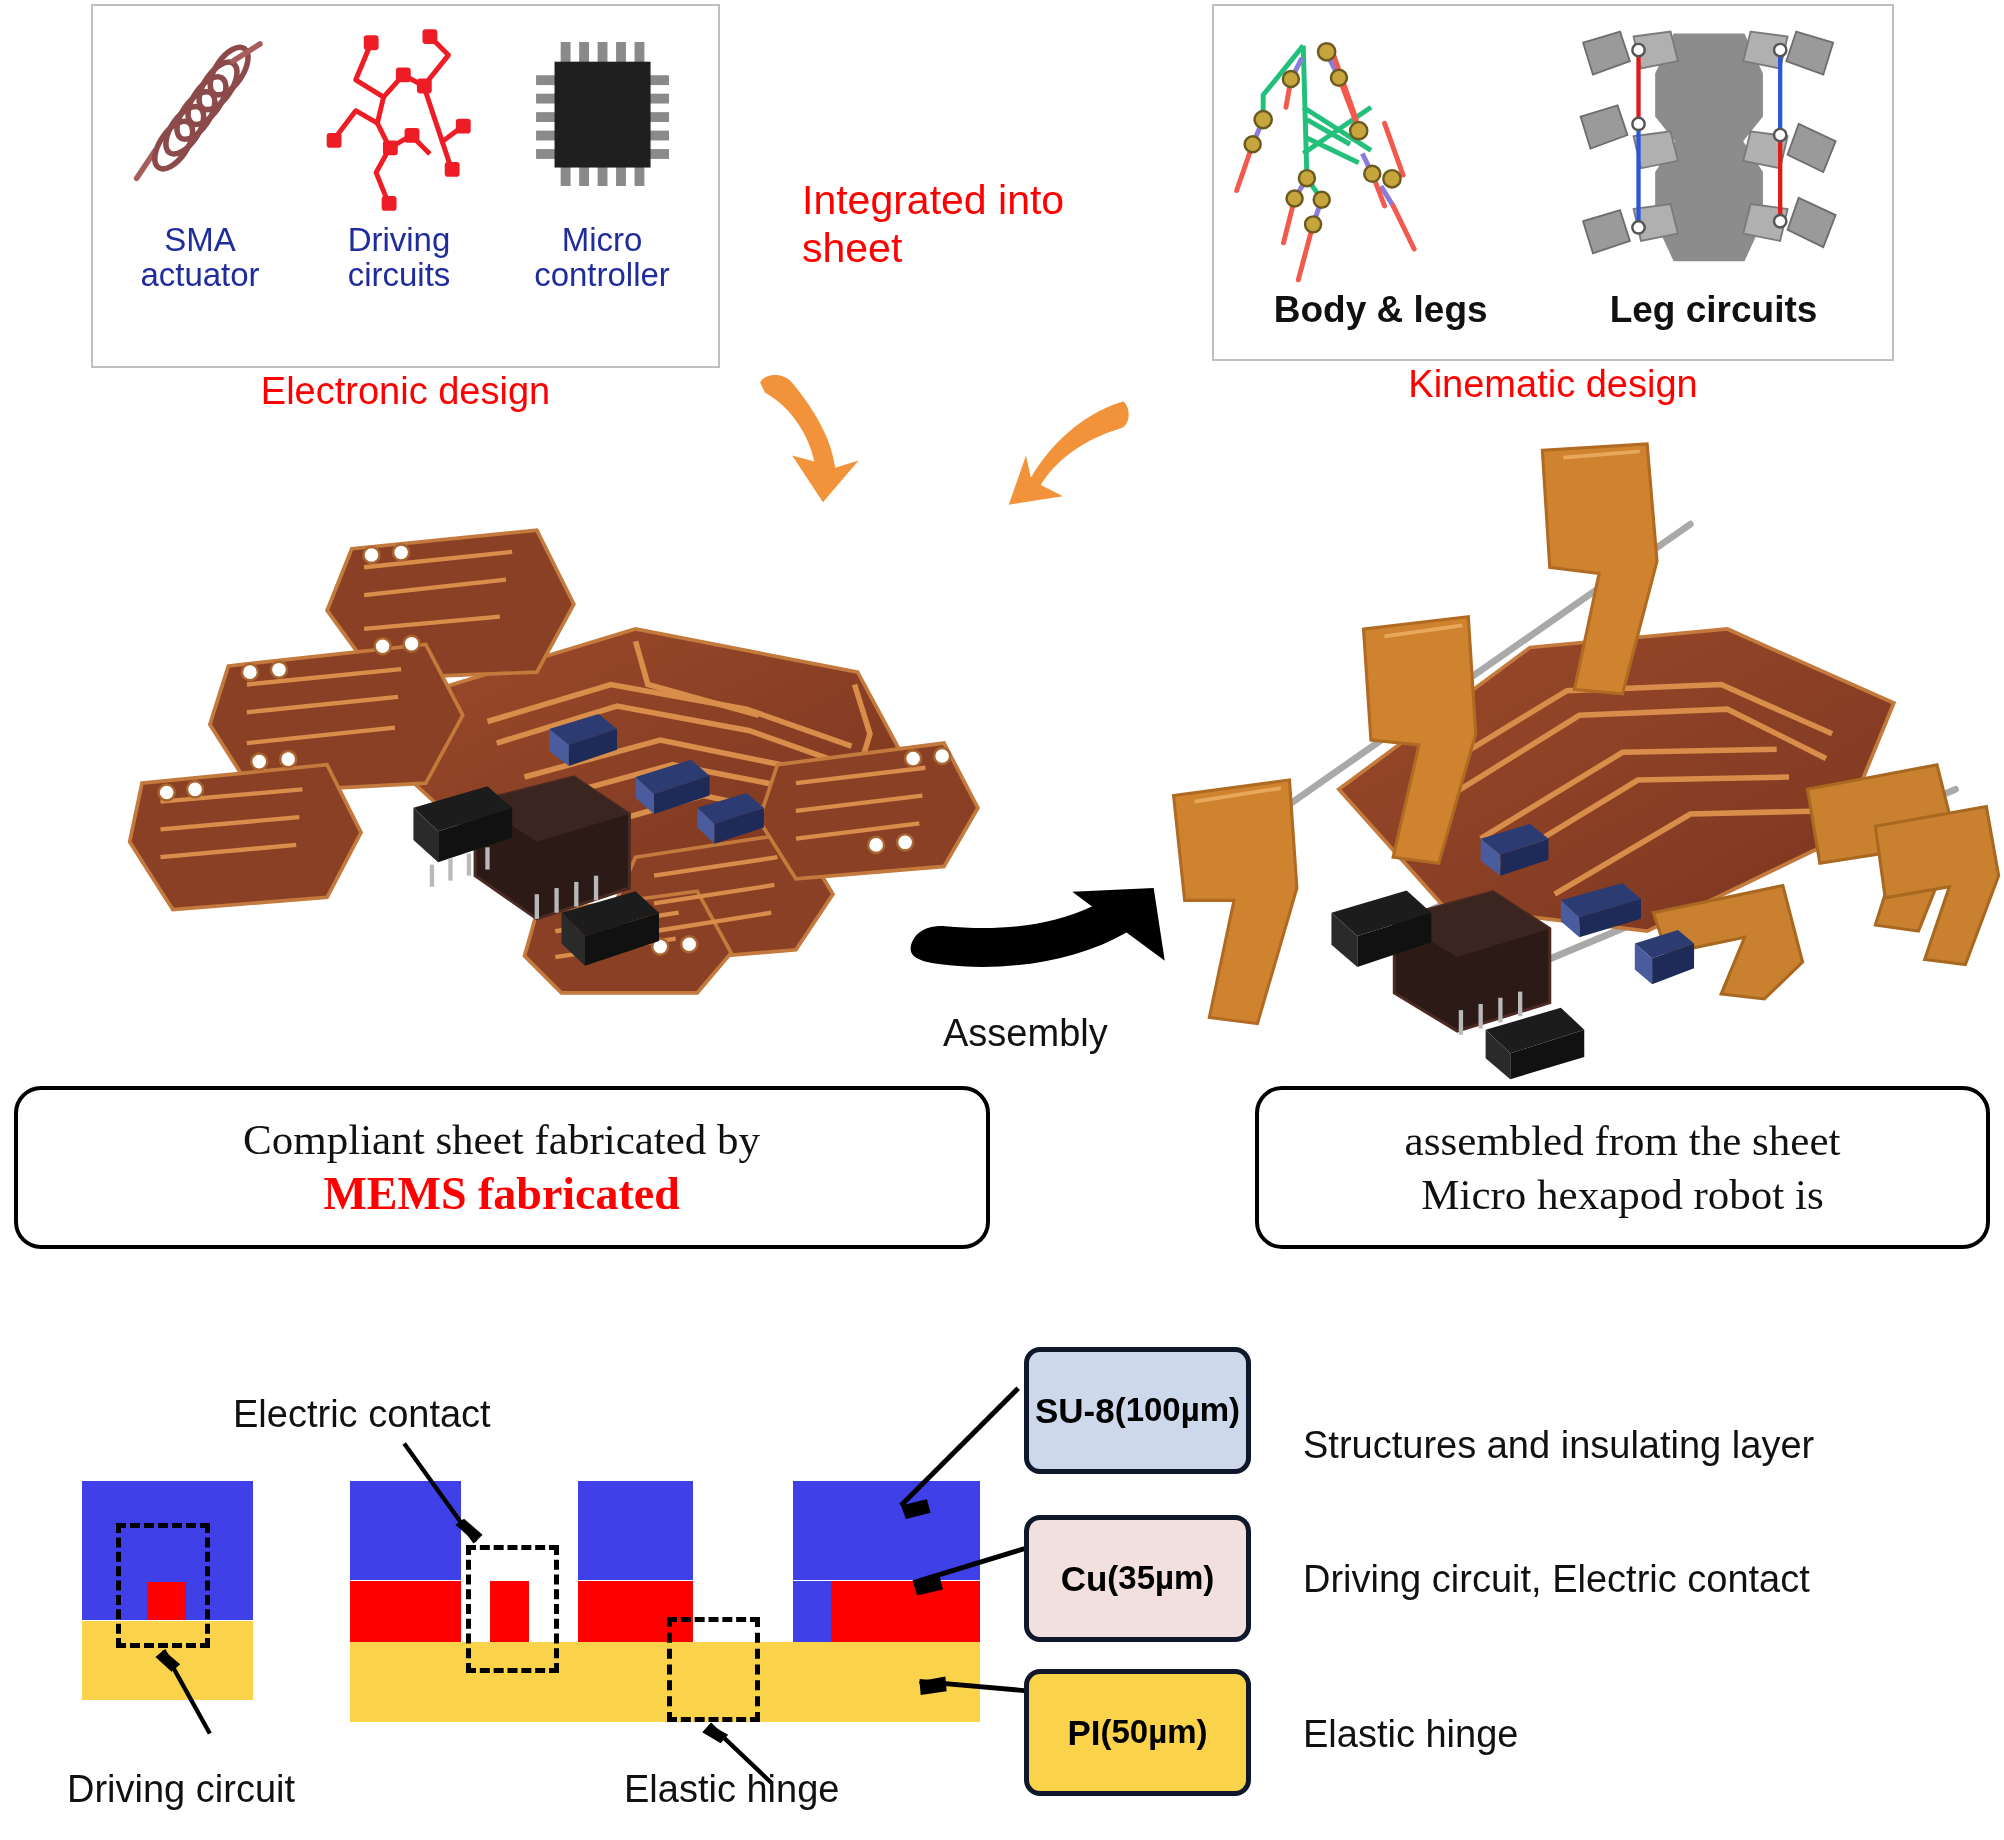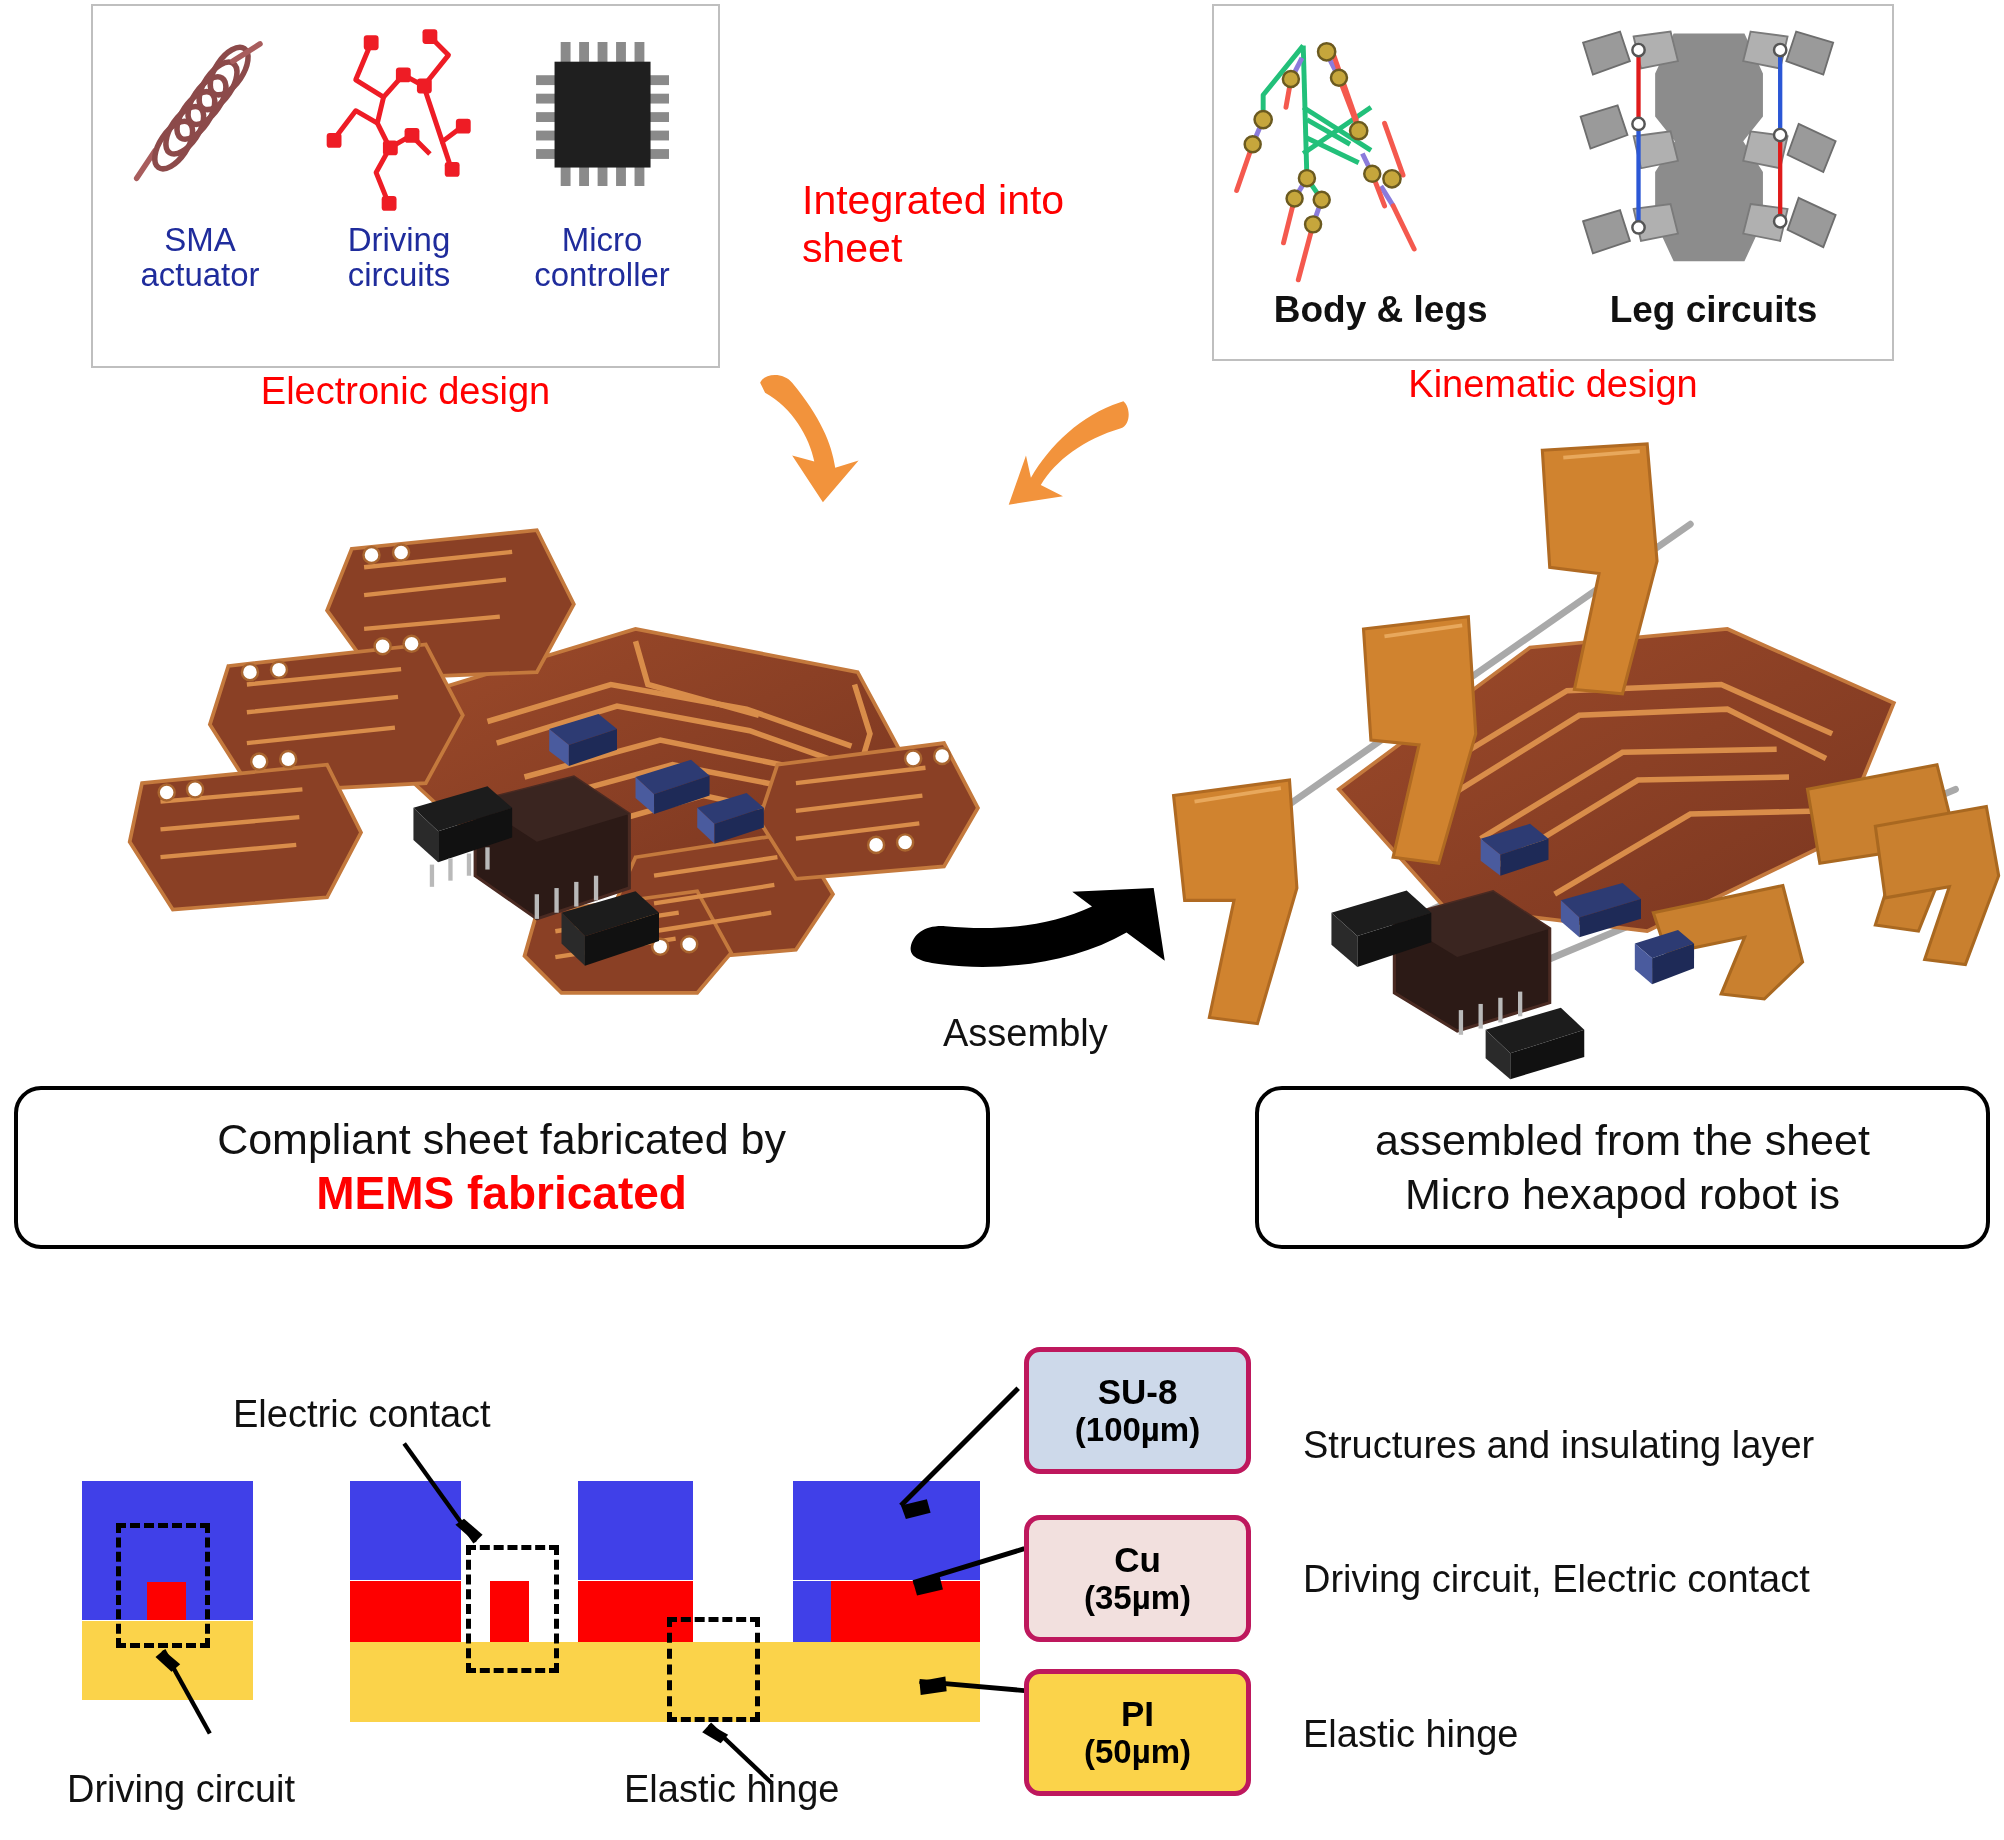--- a/index.html
+++ b/index.html
@@ -16,35 +16,35 @@
 
   
   .integrated{position:absolute;color:#ff0000;font-size:41px;line-height:1.18;}
 
   
   .assembly-label{position:absolute;font-size:38px;color:#111;}
 
   
   .callout{position:absolute;background:#fff;border:4.3px solid #000;border-radius:27px;
            box-sizing:border-box;display:flex;flex-direction:column;
-           align-items:center;justify-content:center;}
+           align-items:center;justify-content:center;font-family:Liberation Serif, serif;}
   .callout .l1{font-size:43px;color:#111;line-height:1.2;white-space:nowrap;}
   .callout .l2{font-size:46px;color:#ff0000;font-weight:700;line-height:1.2;white-space:nowrap;}
   .callout .ln{font-size:43px;color:#111;line-height:1.25;white-space:nowrap;}
 
   
   .xs-blue{position:absolute;background:#4040e8;}
   .xs-red{position:absolute;background:#fe0000;}
   .xs-yellow{position:absolute;background:#fbd34a;}
   .dash-box{position:absolute;border:5.6px dashed #000;box-sizing:border-box;}
   .xs-text{position:absolute;font-size:38px;color:#111;white-space:nowrap;}
 
   
-  .chip{position:absolute;border:5px solid #be185d;border-radius:16px;box-sizing:border-box;
-        display:flex;flex-direction:column;align-items:center;justify-content:center;
+  .chip{position:absolute;border:5px solid #0f172a;border-radius:16px;box-sizing:border-box;
+        display:flex;flex-direction:row;align-items:center;justify-content:center;
         font-weight:700;line-height:1.12;}
   .chip .t1{font-size:35px;}
   .chip .t2{font-size:33px;}
   .chip-desc{position:absolute;font-size:38px;color:#111;white-space:nowrap;}
 
   svg{position:absolute;overflow:visible;}
 </style>
 </head>
 <body>
 

